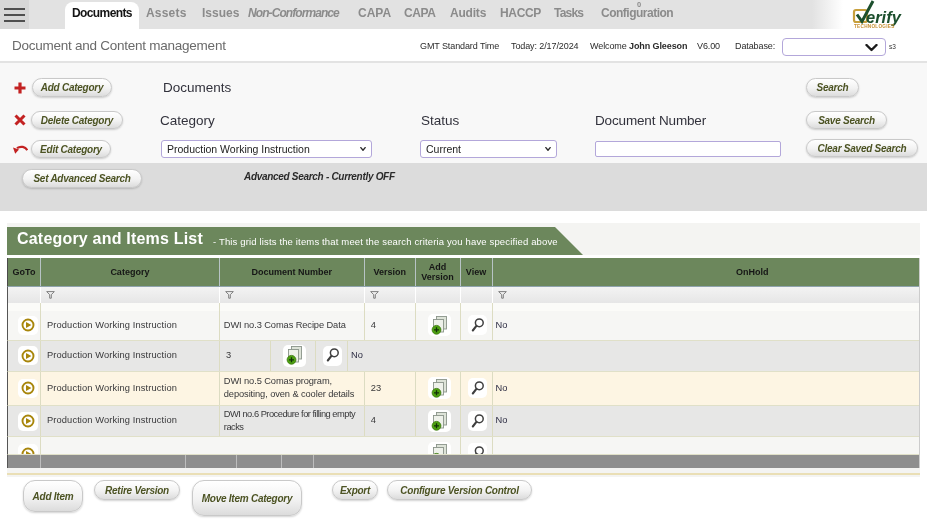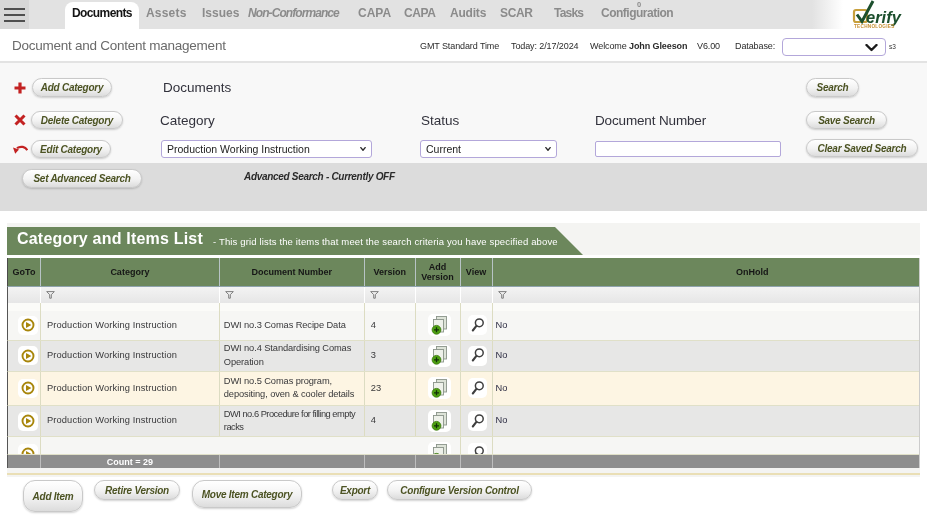--- a/index.html
+++ b/index.html
@@ -44,21 +44,21 @@
 <div class="abs" style="left:4px;top:13.5px;width:21px;height:2.2px;background:#4f4f4f;"></div>
 <div class="abs" style="left:4px;top:19.5px;width:21px;height:2.2px;background:#4f4f4f;"></div>
 <div class="abs" style="left:65px;top:2px;width:74px;height:27px;background:#fff;border-radius:8px 8px 0 0;"></div>
 <div class="tablabel" style="left:72px;color:#141414;letter-spacing:-0.6px;">Documents</div>
 <div class="tablabel" style="left:146px;letter-spacing:0.2px;">Assets</div>
 <div class="tablabel" style="left:202px;">Issues</div>
 <div class="tablabel" style="left:248px;letter-spacing:-0.92px;font-style:italic;">Non-Conformance</div>
 <div class="tablabel" style="left:358px;">CAPA</div>
 <div class="tablabel" style="left:404px;letter-spacing:-0.4px;">CAPA</div>
 <div class="tablabel" style="left:450px;letter-spacing:-0.2px;">Audits</div>
-<div class="tablabel" style="left:500px;letter-spacing:-0.33px;">SCAR</div>
+<div class="tablabel" style="left:500px;letter-spacing:-0.33px;">HACCP</div>
 <div class="tablabel" style="left:554px;letter-spacing:-0.8px;">Tasks</div>
 <div class="tablabel" style="left:601px;letter-spacing:-0.5px;text-align:right;">Configuration</div>
 <div class="abs" style="left:637px;top:0px;font-size:7.5px;font-weight:bold;color:#8b8b8b;">0</div>
 
 <svg class="abs" style="left:845px;top:0px;" width="70" height="30" viewBox="0 0 70 30">
   <rect x="9" y="10" width="13" height="12" rx="2" fill="#ffffff" stroke="#c79f3c" stroke-width="2.2"></rect>
   <path d="M12 14.5 L17 21.5 L28 1" stroke="#1c4f2d" stroke-width="3" fill="none"></path>
   <text x="21" y="23" font-size="16.5" font-style="italic" font-weight="bold" fill="#1c4f2d" font-family="Liberation Sans">erify</text>
   <text x="9" y="28" font-size="4.7" font-weight="bold" fill="#c79033" letter-spacing="0.25" font-family="Liberation Sans">TECHNOLOGIES</text>
 </svg>
@@ -202,21 +202,20 @@
   <div class="trow drow" style="height:31px;background:#e7e7e6;">
     <div class="dc gotoc" style="width:33px;">
         <span class="icbtn" style="width:20px;height:19px;">
           <svg width="14" height="14" viewBox="0 0 14 14">
             <circle cx="7" cy="7" r="5.5" fill="none" stroke="#a8860b" stroke-width="1.9"></circle>
             <polygon points="5,3.9 10.4,7 5,10.1" fill="#a8860b"></polygon>
           </svg>
         </span>
       </div>
     <div class="dc txtc" style="width:179px;">Production Working Instruction</div>
-    <div class="dc txtc docc" style="width:145px;">DWI no.4 Standardising Comas<br>Operation</div>
     <div class="dc txtc" style="width:51px;">3</div>
     <div class="dc addc" style="width:45px;">
         <span class="icbtn" style="width:23px;height:22px;">
           <svg width="17" height="19" viewBox="0 0 17 19">
             <rect x="5.5" y="0.5" width="10" height="12.5" fill="#dde3d8" stroke="#8a948a" stroke-width="0.9"></rect>
             <rect x="2.5" y="3.5" width="10" height="12.5" fill="#eef1ea" stroke="#8a948a" stroke-width="0.9"></rect>
             <circle cx="5.5" cy="13.8" r="4.4" fill="#4da011" stroke="#39760b" stroke-width="0.8"></circle>
             <path d="M5.5 11.3 V16.3 M3 13.8 H8" stroke="#12300a" stroke-width="1.3"></path>
           </svg>
         </span>
@@ -324,28 +323,27 @@
             <circle cx="8.3" cy="4.8" r="3.9" fill="none" stroke="#3f3f3f" stroke-width="1.5"></circle>
             <path d="M5.4 7.9 L1.8 12.5" stroke="#3f3f3f" stroke-width="2.1" stroke-linecap="round"></path>
           </svg>
         </span>
       </div>
     <div class="dc" style="width:520px;border-right:none;"></div>
   </div>
 
   <div class="trow" style="height:13px;background:#8e8e8e;">
     <div class="cc" style="width:33px;"></div>
-    <div class="cc" style="width:179px;color:#fff;font-weight:bold;font-size:9px;display:flex;align-items:center;justify-content:center;">Count = 29</div>
     <div class="cc" style="width:145px;"></div>
     <div class="cc" style="width:51px;"></div>
     <div class="cc" style="width:45px;"></div>
     <div class="cc" style="width:32px;"></div>
     <div class="cc" style="width:520px;border-right:none;"></div>
   </div>
 </div>
 <div class="abs" style="left:7px;top:473px;width:913px;height:2px;background:#eadfb6;"></div>
 <div class="abs" style="left:919px;top:258px;width:1px;height:210px;background:#cccccc;"></div>
 
 <div class="pill" style="left:23px;top:480px;width:60px;height:32px;">Add Item</div>
 <div class="pill" style="left:94px;top:480px;width:86px;height:20px;">Retire Version</div>
-<div class="pill" style="left:192px;top:480px;width:110px;height:28px;">Move Item Category</div>
+<div class="pill" style="left:192px;top:480px;width:110px;height:36px;">Move Item Category</div>
 <div class="pill" style="left:332px;top:480px;width:46px;height:20px;">Export</div>
 <div class="pill" style="left:387px;top:480px;width:145px;height:20px;">Configure Version Control</div>
 
 </body></html>

